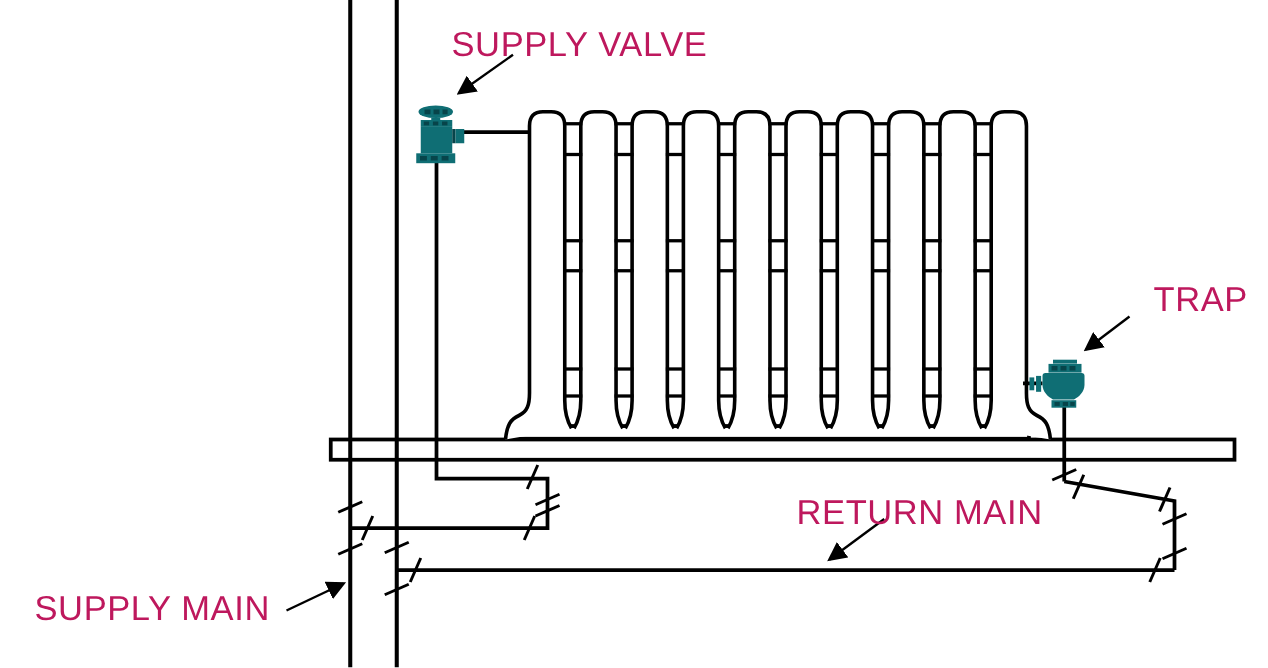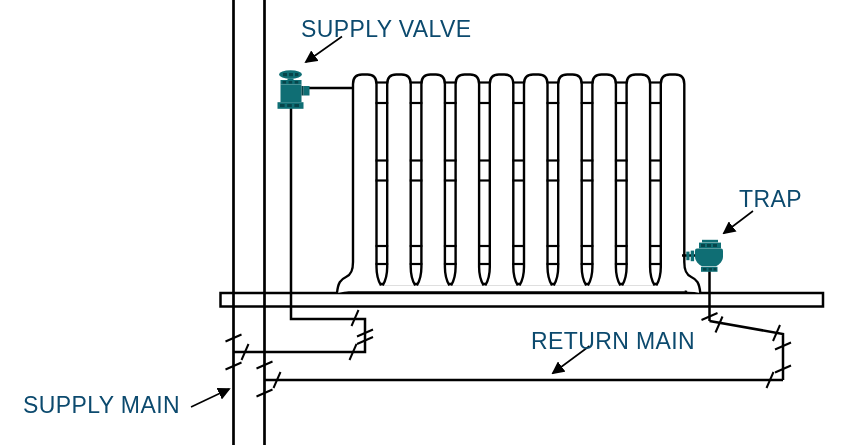--- a/index.html
+++ b/index.html
@@ -9,21 +9,21 @@
   svg{display:block;}
   .outline{fill:#ffffff;stroke:var(--line,#000);stroke-width:2.5;}
   .pipe{stroke:var(--line,#000);stroke-width:2.5;fill:none;}
   .riser{stroke:var(--line,#000);stroke-width:2.7;fill:none;}
   .tick{stroke:var(--line,#000);stroke-width:2;fill:none;}
   .leader{stroke:var(--line,#000);stroke-width:1.6;fill:none;}
   .rad-section{fill:#ffffff;stroke:var(--line,#000);stroke-width:2.4;}
   .rad-conn{stroke:var(--line,#000);stroke-width:2.2;}
   .teal{fill:var(--teal,#0F6E74);}
   .teal-dark{fill:var(--teal-dark,#07444A);}
-  .dlabel{position:absolute;font-size:23px;line-height:1.05;color:#0c4a6e;
+  .dlabel{position:absolute;font-size:23px;line-height:1.05;color:#be185d;
           letter-spacing:0.4px;white-space:nowrap;}
 </style>
 </head>
 <body>
 
 <div class="stage">
 <svg width="845" height="445" viewBox="0 0 845 445">
   <defs>
     <marker id="arrow" viewBox="0 0 10 10" refX="8.5" refY="5" markerWidth="8" markerHeight="8" orient="auto">
       <path d="M0,0 L10,5 L0,10 Z" fill="#000"></path>
@@ -178,16 +178,16 @@
 
   <g>
     <line class="leader" marker-end="url(#arrow)" x1="342" y1="36.5" x2="306" y2="62"></line>
     <line class="leader" marker-end="url(#arrow)" x1="753" y1="211" x2="724" y2="233"></line>
     <line class="leader" marker-end="url(#arrow)" x1="589.5" y1="346" x2="553" y2="373"></line>
     <line class="leader" marker-end="url(#arrow)" x1="191" y1="407" x2="229" y2="389"></line>
   </g>
 </svg>
 
 <div class="dlabel" style="left:301px;top:17px">SUPPLY VALVE</div>
-<div class="dlabel" style="left:739px;top:187px">TRAP</div>
+<div class="dlabel" style="left:769px;top:187px">TRAP</div>
 <div class="dlabel" style="left:23px;top:393px">SUPPLY MAIN</div>
 <div class="dlabel" style="left:531px;top:329px">RETURN MAIN</div>
 </div>
 
 </body></html>

